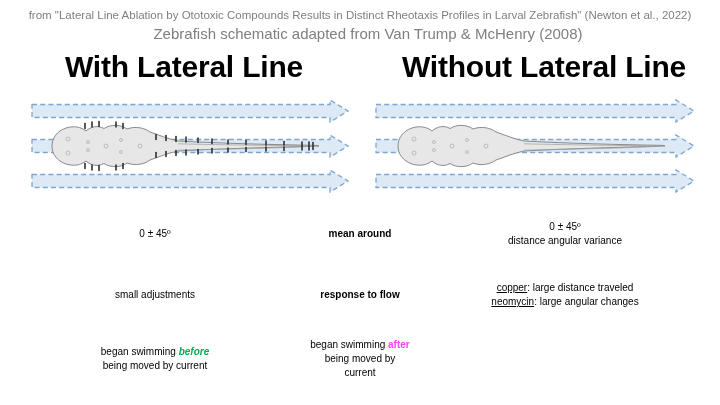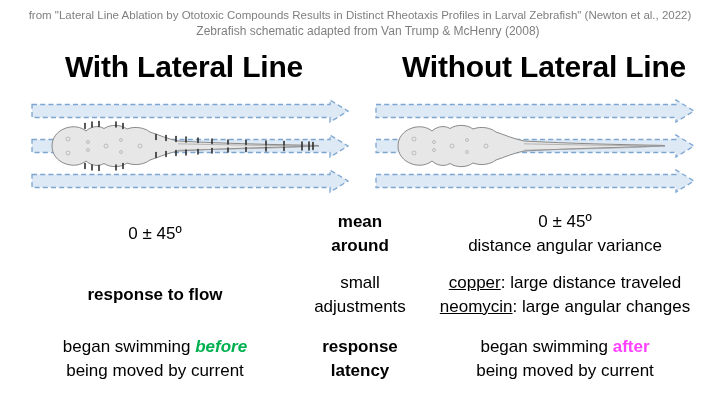--- a/index.html
+++ b/index.html
@@ -2,28 +2,28 @@
 <html><head>
 <meta charset="utf-8">
 <style>
   html,body{margin:0;padding:0;background:#fff;}
   .slide{
     position:relative;width:720px;height:405px;background:#ffffff;
     font-family:"Liberation Sans",sans-serif;color:#000;overflow:hidden;
   }
   .hdr{position:absolute;top:8px;left:0;width:720px;text-align:center;color:#7f7f7f;}
   .hdr-l1{font-size:11.5px;line-height:1.35;}
-  .hdr-l2{font-size:12px;line-height:1.3;padding-left:16px;}
+  .hdr-l2{font-size:15px;line-height:1.3;padding-left:16px;}
   .titles{position:absolute;top:50px;left:4px;width:720px;display:flex;}
   .title{flex:1;text-align:center;font-size:30px;font-weight:600;letter-spacing:-0.2px;}
   .fish-svg{position:absolute;top:98px;left:0;}
   .tbl{
     position:absolute;top:206px;left:0;width:636px;
     display:grid;grid-template-columns:310px 100px 310px;
-    font-size:17px;line-height:1.42;
+    font-size:10px;line-height:1.42;
   }
   .cell{display:flex;flex-direction:column;justify-content:center;text-align:center;}
   .r1{height:56px;} .r2{height:66px;} .r3{height:62px;}
   .lbl{font-weight:bold;}
   .u{text-decoration:underline;}
   .hl-green{color:#00B050;font-weight:bold;font-style:italic;}
   .hl-magenta{color:#FF40FF;font-weight:bold;text-align:right;}
   .arrow{fill:#DEE9F6;stroke:#7CA6D0;stroke-width:1.3;stroke-dasharray:5 3.2;stroke-linejoin:miter;}
   .fishbody{fill:#E7E7E7;stroke:#8a8a8a;stroke-width:1;stroke-linejoin:round;}
   .fishline{fill:none;stroke:#9e9e9e;stroke-width:0.7;}
@@ -136,37 +136,34 @@
       <div>0 ± 45º</div>
     </div>
     <div class="cell r1 lbl">
       <div>mean around</div>
     </div>
     <div class="cell r1">
       <div>0 ± 45º</div>
       <div>distance angular variance</div>
     </div>
 
+    <div class="cell r2">
+      <div>small adjustments</div>
+    </div>
     <div class="cell r2 lbl">
       <div>response to flow</div>
-    </div>
-    <div class="cell r2">
-      <div>small adjustments</div>
     </div>
     <div class="cell r2">
       <div><span class="u">copper</span><span>: large distance traveled</span></div>
       <div><span class="u">neomycin</span><span>: large angular changes</span></div>
     </div>
 
     <div class="cell r3">
       <div><span>began swimming</span> <span class="hl-green">before</span></div>
       <div>being moved by current</div>
     </div>
-    <div class="cell r3 lbl">
-      <div>response latency</div>
-    </div>
     <div class="cell r3">
       <div><span>began swimming</span> <span class="hl-magenta">after</span></div>
       <div>being moved by current</div>
     </div>
   </div>
 
 </div>
 
 </body></html>

